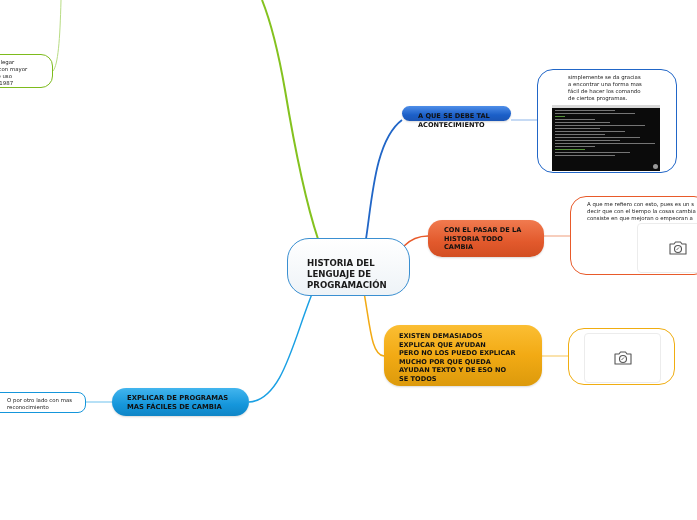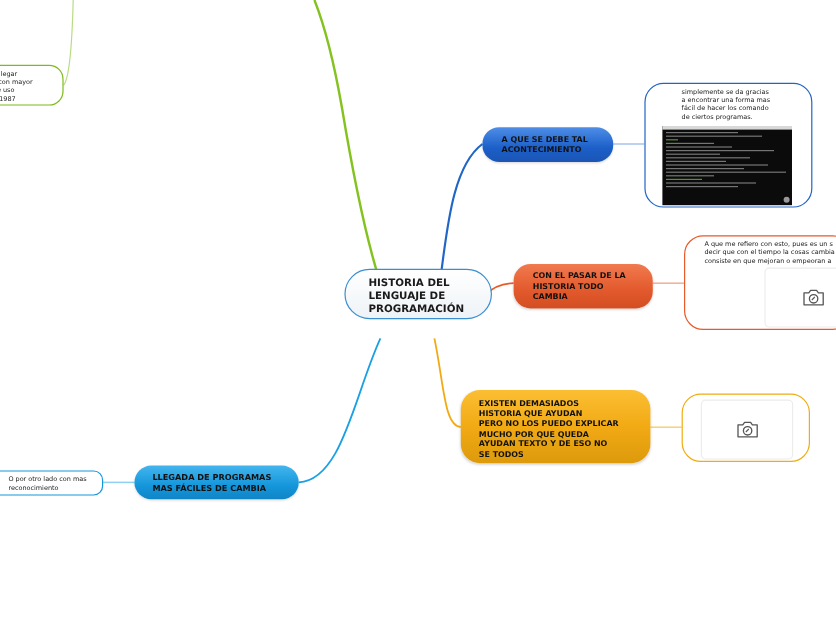--- a/index.html
+++ b/index.html
@@ -4,33 +4,33 @@
   <style>
     html, body { margin: 0; padding: 0; }
     body {
       width: 697px; height: 520px; overflow: hidden; position: relative;
       background: #ffffff;
       font-family: "DejaVu Sans", "Liberation Sans", sans-serif;
     }
     svg.links { position: absolute; left: 0; top: 0; width: 697px; height: 520px; z-index: 0; }
     .node { position: absolute; box-sizing: border-box; z-index: 1; }
     .central {
-      left: 287px; top: 224px; width: 123px; height: 42px;
+      left: 287px; top: 238px; width: 123px; height: 58px;
       border: 1.5px solid #3a8fd1; border-radius: 22px;
       background: linear-gradient(#ffffff, #eef3f7);
-      padding: 6px 0 0 19px;
+      padding: 19px 0 0 19px;
       font-weight: bold; font-size: 8.6px; line-height: 11px; color: #1a1a1a;
     }
     .main {
       border-radius: 14px; color: #111; font-weight: bold;
       font-size: 6.6px; line-height: 8.5px;
       box-shadow: 0 1px 2px rgba(0,0,0,0.15);
     }
     .main-blue {
-      left: 402px; top: 106px; width: 109px; height: 29px;
+      left: 402px; top: 106px; width: 109px; height: 15px;
       background: linear-gradient(#4f8ee8, #1b5fc8 60%, #1b55b5);
       padding: 6px 0 0 16px;
     }
     .main-red {
       left: 428px; top: 220px; width: 116px; height: 37px;
       background: linear-gradient(#f17a4f, #e2592c 60%, #d24e22);
       padding: 6px 0 0 16px;
     }
     .main-yellow {
       left: 384px; top: 325px; width: 158px; height: 61px;
@@ -164,38 +164,38 @@
     <svg width="20" height="16" viewBox="0 0 20 16">
       <path d="M2 4 h4 l1.5 -2 h5 l1.5 2 h4 v10 h-16 z" fill="none" stroke="#555" stroke-width="1.1" stroke-linejoin="round"></path>
       <circle cx="10" cy="9" r="3.5" fill="none" stroke="#555" stroke-width="1.1"></circle>
       <path d="M8.5 10 l2.5 -2.5" stroke="#555" stroke-width="0.9"></path>
     </svg>
   </div>
 </div>
 
 <div class="node main main-yellow">
   <span class="line">EXISTEN DEMASIADOS</span>
-  <span class="line">HISTORIA QUE AYUDAN</span>
+  <span class="line">EXPLICAR QUE AYUDAN</span>
   <span class="line">PERO NO LOS PUEDO EXPLICAR</span>
   <span class="line">MUCHO POR QUE QUEDA</span>
   <span class="line">AYUDAN TEXTO Y DE ESO NO</span>
   <span class="line">SE TODOS</span>
 </div>
 <div class="node detail detail-yellow">
   <div class="img-ph ph-yellow">
     <svg width="20" height="16" viewBox="0 0 20 16">
       <path d="M2 4 h4 l1.5 -2 h5 l1.5 2 h4 v10 h-16 z" fill="none" stroke="#555" stroke-width="1.1" stroke-linejoin="round"></path>
       <circle cx="10" cy="9" r="3.5" fill="none" stroke="#555" stroke-width="1.1"></circle>
       <path d="M8.5 10 l2.5 -2.5" stroke="#555" stroke-width="0.9"></path>
     </svg>
   </div>
 </div>
 
 <div class="node main main-cyan">
-  <span class="line">LLEGADA DE PROGRAMAS</span>
+  <span class="line">EXPLICAR DE PROGRAMAS</span>
   <span class="line">MAS FÁCILES DE CAMBIA</span>
 </div>
 <div class="node detail detail-cyan">
   <span class="line">O por otro lado con mas</span>
   <span class="line">reconocimiento</span>
 </div>
 
 <div class="node detail detail-green">
   <span class="line">a llegar</span>
   <span class="line">s con mayor</span>

